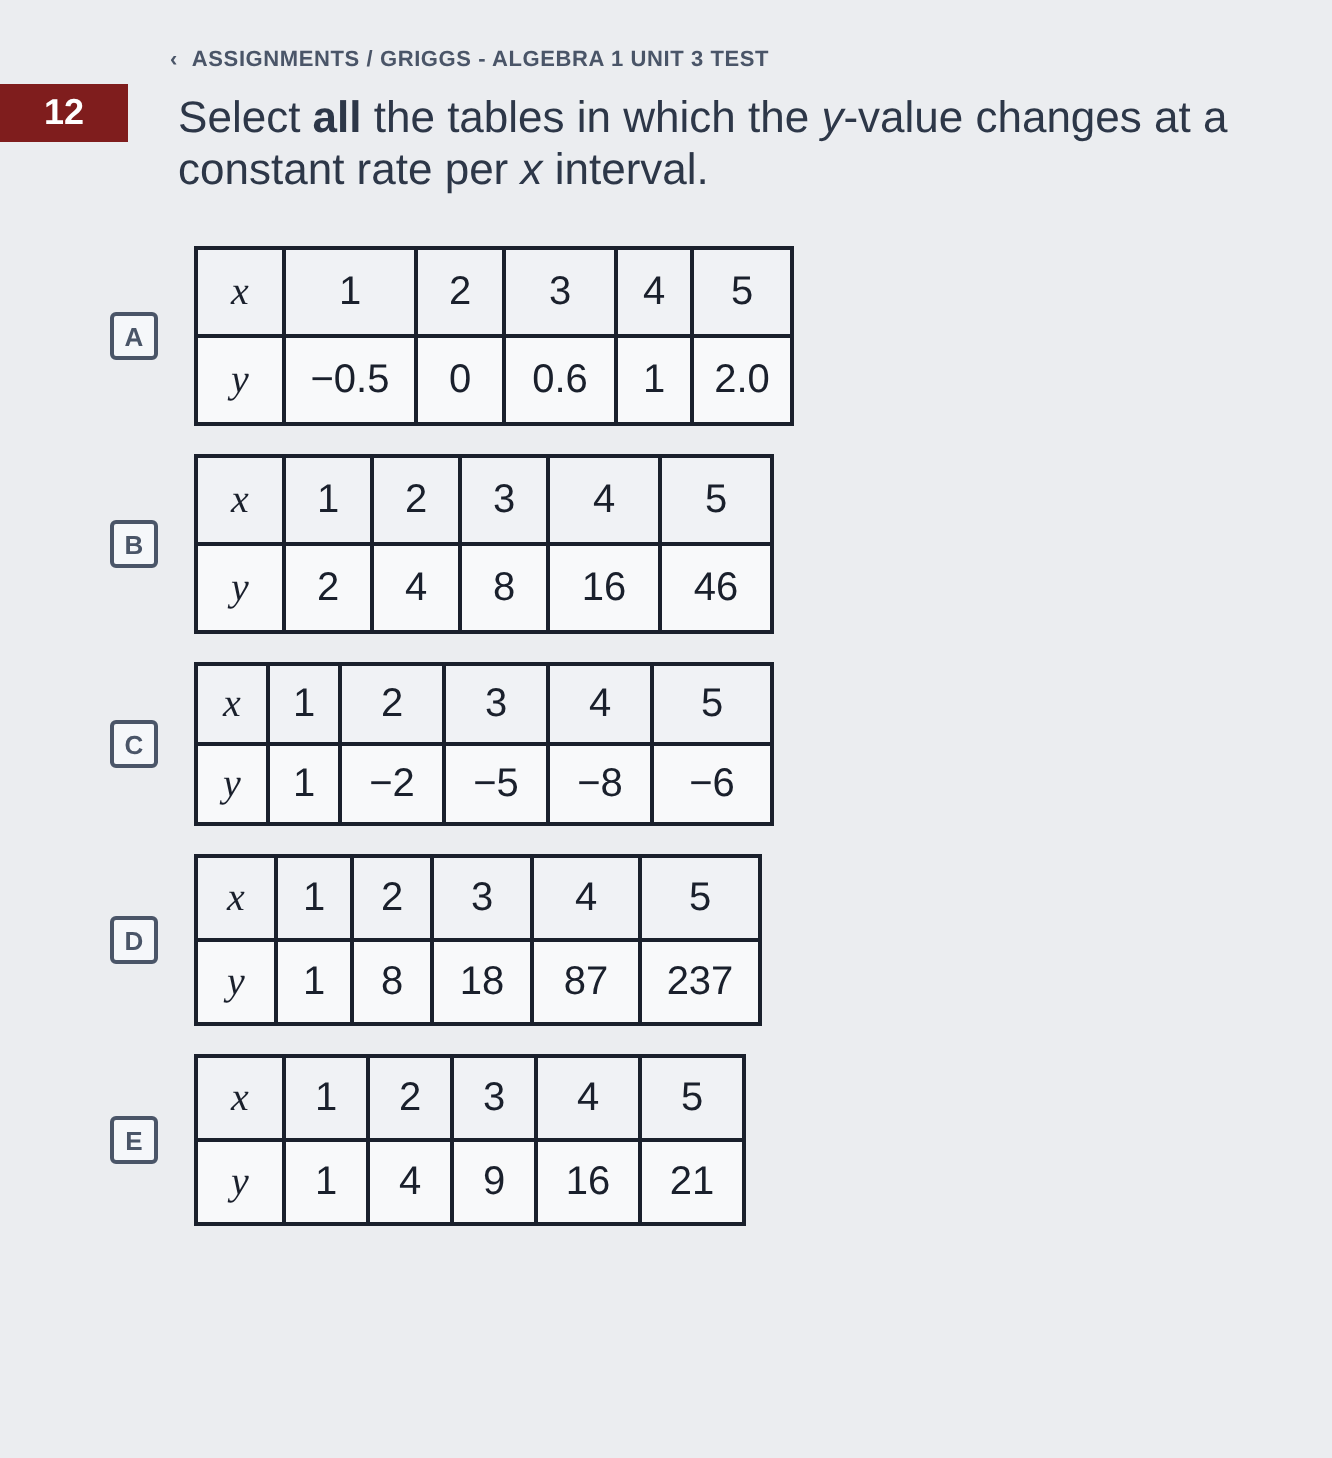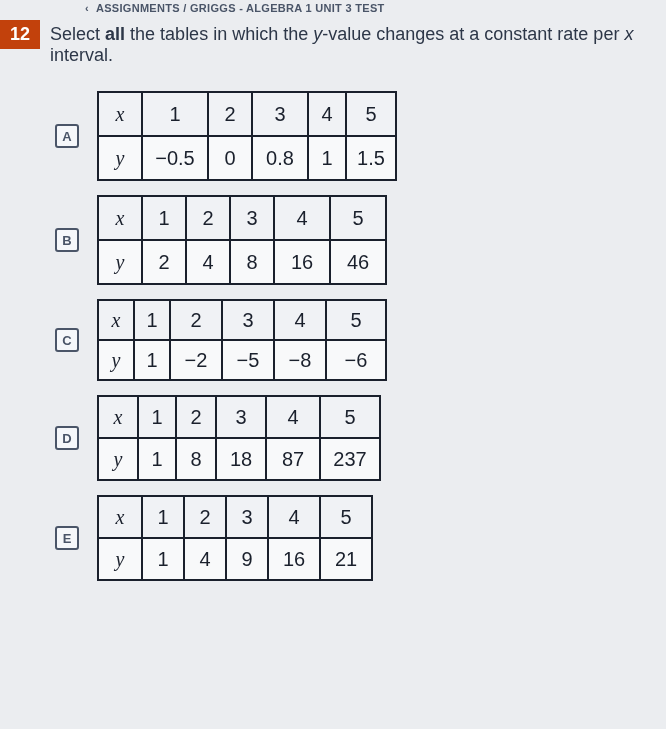--- a/index.html
+++ b/index.html
@@ -8,44 +8,44 @@
       padding: 0;
     }
     body {
       width: 666px;
       height: 729px;
       background: #ebedf0;
       font-family: Arial, sans-serif;
       overflow: hidden;
     }
     .header {
-      padding: 2px 0 6px 85px;
+      padding: 24px 0 6px 85px;
       font-size: 11px;
       font-weight: bold;
       color: #4a5568;
       letter-spacing: 0.3px;
     }
     .nav-arrow {
       font-size: 11px;
       margin-right: 4px;
     }
     .question-row {
       display: flex;
       align-items: flex-start;
     }
     .question-num {
-      background: #c2410c;
+      background: #7f1d1d;
       color: white;
       font-size: 18px;
       font-weight: bold;
-      padding: 4px 10px;
-      margin-right: 10px;
+      padding: 4px 22px;
+      margin-right: 25px;
     }
     .question-text {
-      font-size: 18px;
+      font-size: 22px;
       color: #2d3748;
       padding-top: 4px;
     }
     .italic {
       font-style: italic;
     }
     .bold {
       font-weight: bold;
     }
     .tables-container {
@@ -154,23 +154,23 @@
         <td class="c1">1</td>
         <td class="c2">2</td>
         <td class="c3">3</td>
         <td class="c4">4</td>
         <td class="c5">5</td>
       </tr>
       <tr>
         <td class="hdr c0">y</td>
         <td class="c1">−0.5</td>
         <td class="c2">0</td>
-        <td class="c3">0.8</td>
+        <td class="c3">0.6</td>
         <td class="c4">1</td>
-        <td class="c5">1.5</td>
+        <td class="c5">2.0</td>
       </tr>
     </tbody>
       </table>
   </div>
 
   <div class="table-group">
     <div class="option-label">B</div>
     <table class="data-table tb">
       <tbody>
           <tr>

